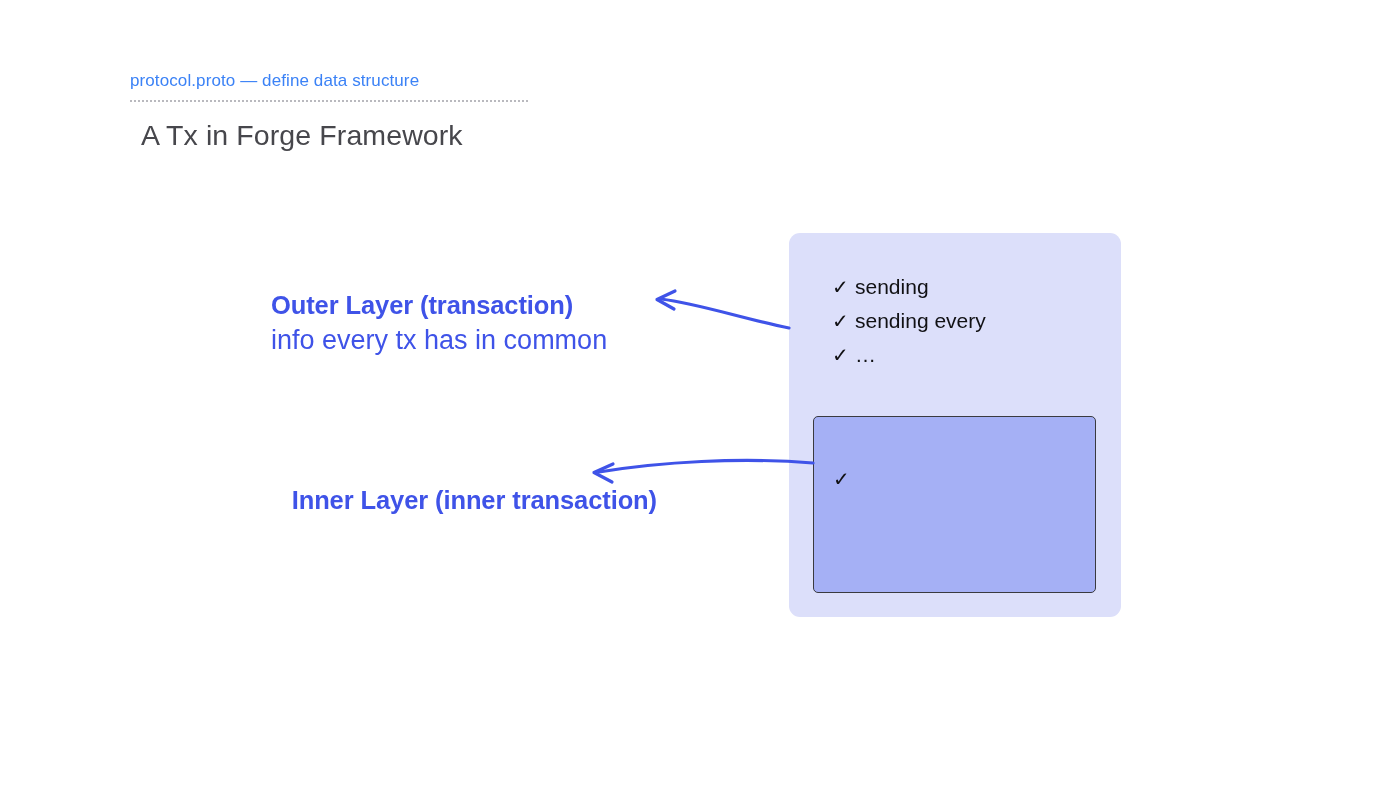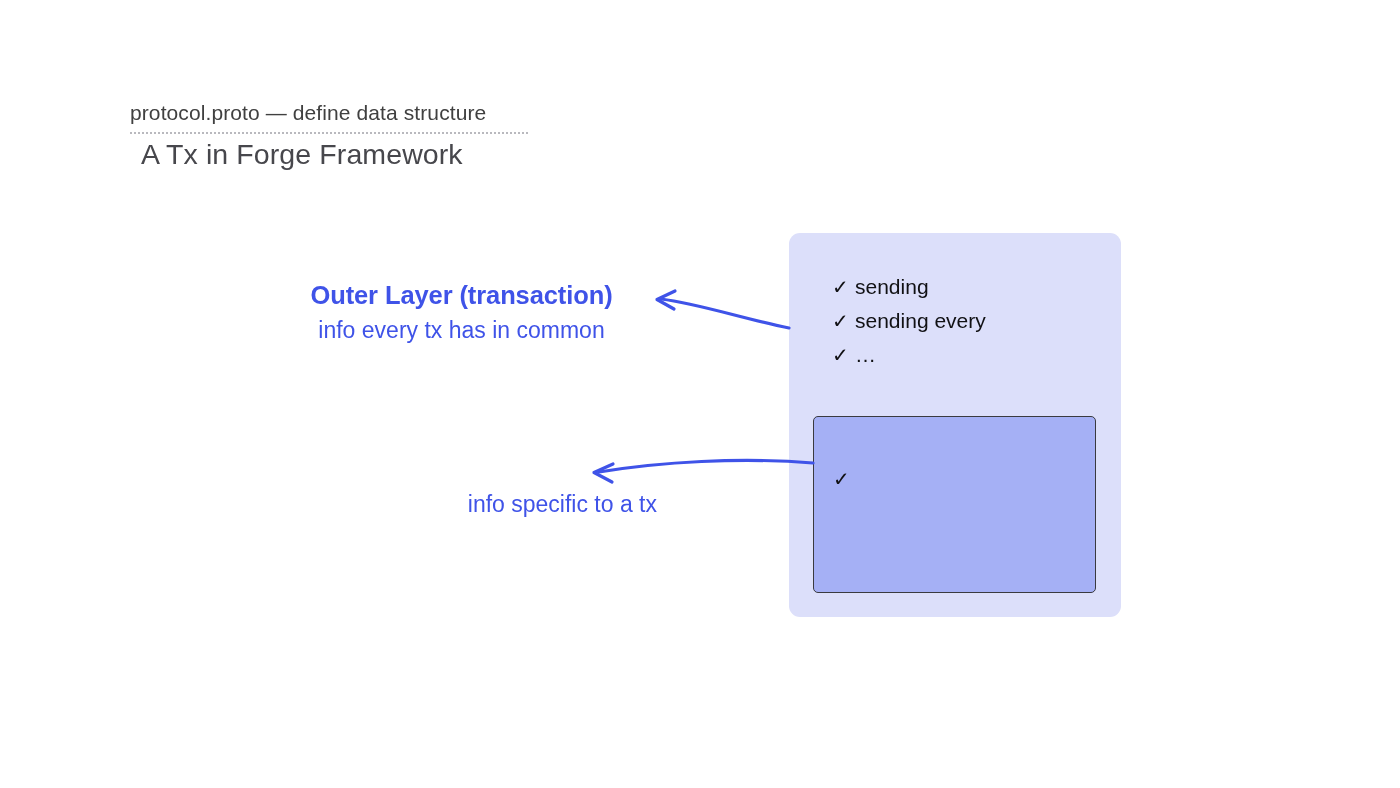--- a/index.html
+++ b/index.html
@@ -24,35 +24,34 @@
   }
 
   
   .header {
     position: absolute;
     left: 130px;
     top: 68px;
     width: 420px;
   }
   .eyebrow {
-    font-size: 21px;
-    color: #404040;
+    font-size: 17px;
+    color: #3b82f6;
     letter-spacing: 0.1px;
     white-space: nowrap;
     line-height: 26px;
-    margin-top: 32px;
   }
   .dotted-rule {
     width: 398px;
     height: 2px;
     margin-top: 4px;
     border-bottom: 2px dotted #b9b9be;
   }
   .page-title {
-    margin-top: 3px;
+    margin-top: 16px;
     margin-left: 11px;
     font-size: 28.5px;
     color: #47474c;
     letter-spacing: 0.1px;
     white-space: nowrap;
     line-height: 34px;
   }
 
   
   .annot {
@@ -60,30 +59,30 @@
     color: #3f53e8;
     white-space: nowrap;
   }
   .annot .headline {
     font-size: 25.5px;
     font-weight: bold;
     letter-spacing: -0.1px;
     line-height: 31px;
   }
   .annot .sub {
-    font-size: 23px;
+    font-size: 27px;
     font-weight: normal;
     letter-spacing: 0px;
     line-height: 30px;
     margin-top: 4px;
   }
   .annot.outer {
     left: 271px;
-    top: 280px;
-    text-align: center;
+    top: 290px;
+    text-align: left;
     width: 381px;
   }
   .annot.inner {
     left: 196px;
     top: 485px;
     text-align: right;
     width: 461px;
   }
 
   
@@ -151,21 +150,21 @@
     <div class="dotted-rule"></div>
     <div class="page-title">A Tx in Forge Framework</div>
   </div>
 
   <div class="annot outer">
     <div class="headline">Outer Layer (transaction)</div>
     <div class="sub">info every tx has in common</div>
   </div>
 
   <div class="annot inner">
-    <div class="sub">info specific to a tx</div>
+    <div class="headline">Inner Layer (inner transaction)</div>
   </div>
 
   <div class="outer-box">
     <div class="check-list">
       <div class="check-row">
         <span class="tick">✓</span>
         <span>sending</span>
       </div>
       <div class="check-row">
         <span class="tick">✓</span>

